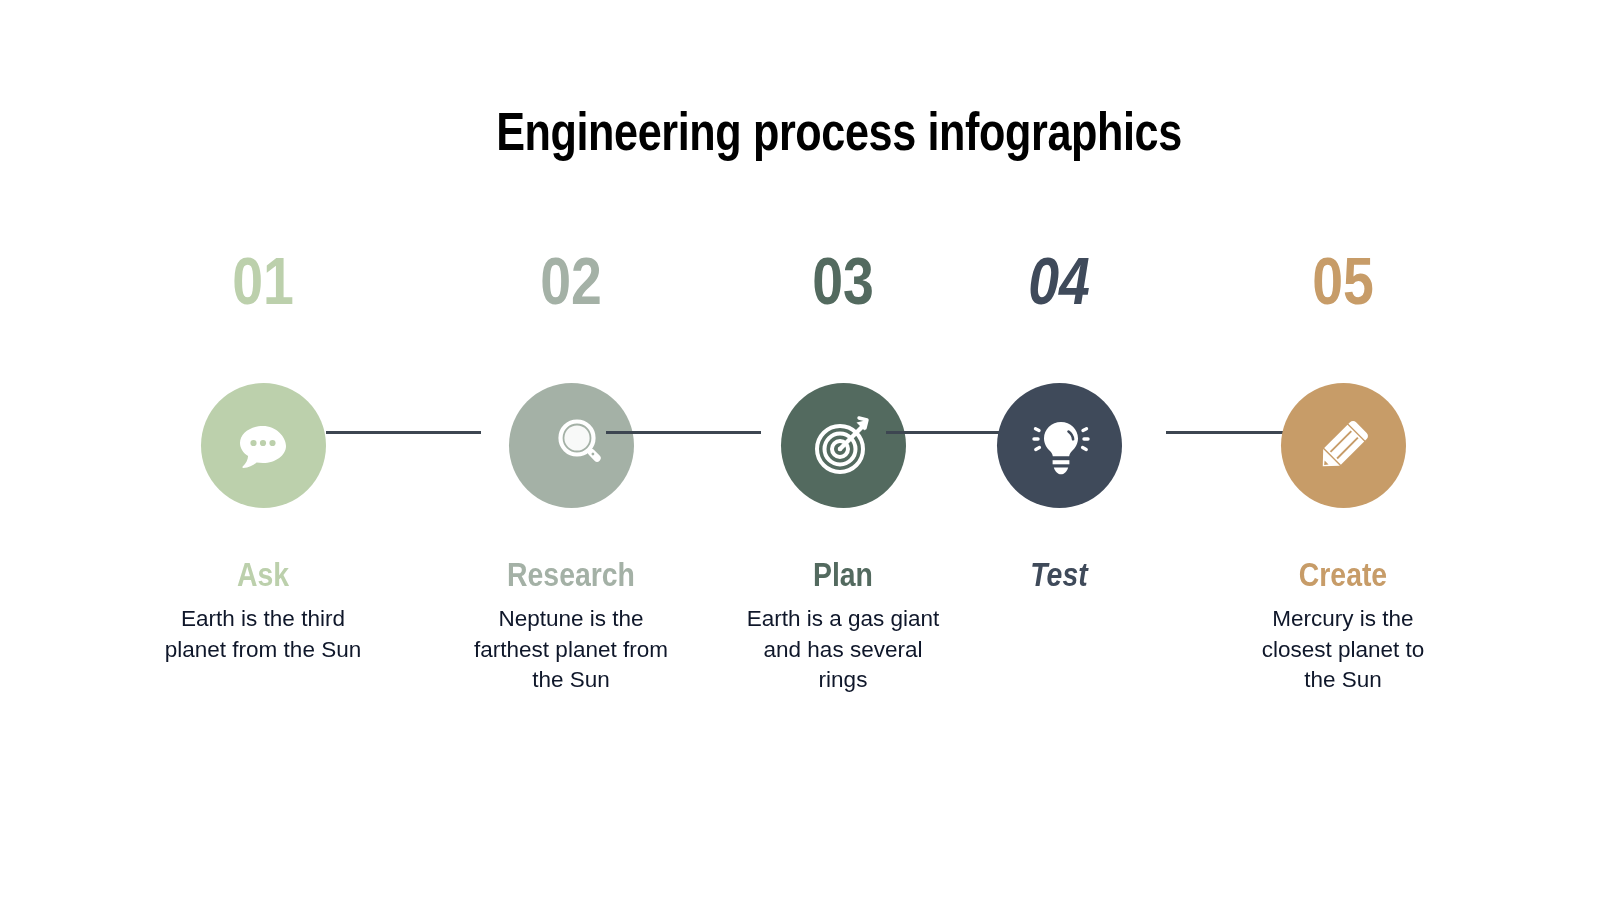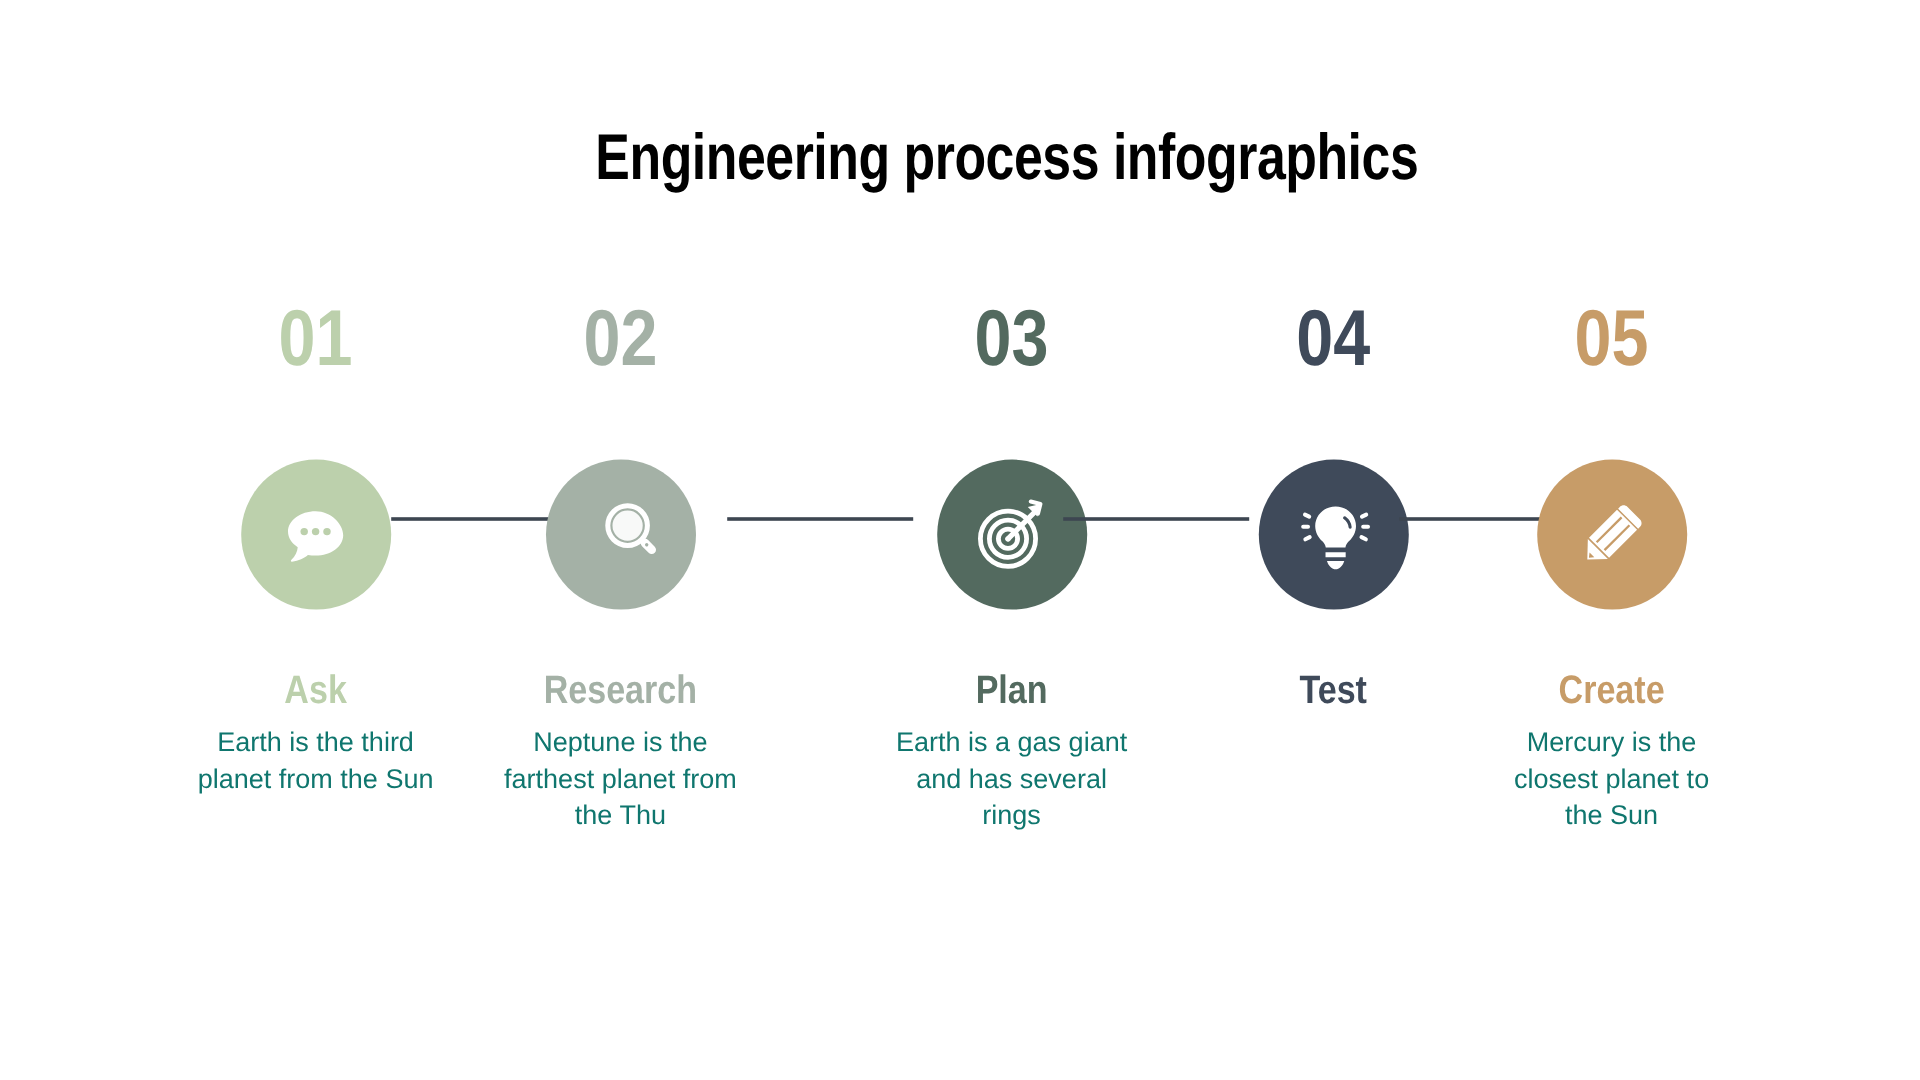--- a/index.html
+++ b/index.html
@@ -100,21 +100,21 @@
     line-height: 38px;
     transform: scaleX(0.86);
   }
 
   .step-desc {
     margin-top: 10px;
     font-family: "Liberation Sans", sans-serif;
     font-weight: normal;
     font-size: 22.5px;
     line-height: 30.5px;
-    color: #0f766e;
+    color: #0f172a;
     width: 200px;
   }
 
   
   .connector {
     position: absolute;
     height: 3px;
     background: #3d4651;
     top: 431px;
   }
@@ -137,36 +137,36 @@
         <circle cx="22.5" cy="29" r="3.1" fill="#bcd0ac"></circle>
         <circle cx="32" cy="29" r="3.1" fill="#bcd0ac"></circle>
         <circle cx="41.5" cy="29" r="3.1" fill="#bcd0ac"></circle>
       </svg>
           </div>
      </div>
      <div class="step-label" style="color:#bcd0ac">Ask</div>
      <div class="step-desc">Earth is the third planet from the Sun</div>
       </div>
       <div class="connector" style="left: 286.5px; width: 155px; background: rgb(61, 70, 81);"></div>
-      <div class="step" style="left: 478px; text-align: center;">
+      <div class="step" style="left: 532px; text-align: center;">
         <div class="step-number" style="color:#a4b1a6">02</div>
      <div class="circle-wrap">
        <div class="circle" style="background:#a4b1a6">
             <svg viewBox="0 0 64 64">
         <g transform="rotate(-45 38 24)">
           <circle cx="38" cy="24" r="16.5" fill="none" stroke="#ffffff" stroke-width="4.2"></circle>
           <circle cx="38" cy="24" r="12.6" fill="#ffffff" opacity="0.92"></circle>
           <rect x="34.4" y="41" width="7.2" height="15" rx="3.6" fill="#ffffff"></rect>
           <circle cx="38" cy="46.5" r="1.4" fill="#a4b1a6"></circle>
         </g>
       </svg>
           </div>
      </div>
      <div class="step-label" style="color:#a4b1a6">Research</div>
-     <div class="step-desc">Neptune is the farthest planet from the Thu</div>
+     <div class="step-desc">Neptune is the farthest planet from the Sun</div>
       </div>
       <div class="connector" style="left: 566.5px; width: 155px; background: rgb(61, 70, 81);"></div>
       <div class="step" style="left: 804px;">
         <div class="step-number" style="color:#536a5f">03</div>
      <div class="circle-wrap">
        <div class="circle" style="background:#536a5f">
             <svg viewBox="0 0 64 64">
         <circle cx="29" cy="35" r="23" fill="none" stroke="#ffffff" stroke-width="4"></circle>
         <circle cx="29" cy="35" r="15.5" fill="none" stroke="#ffffff" stroke-width="4"></circle>
         <circle cx="29" cy="35" r="8" fill="none" stroke="#ffffff" stroke-width="4"></circle>
@@ -174,21 +174,21 @@
         <path d="M29 35 L53 11" stroke="#ffffff" stroke-width="4.4" stroke-linecap="round" fill="none"></path>
         <path d="M45.5 8.5 L56 6 L53.5 16.5 Z" fill="#ffffff"></path>
         <path d="M48 4 L56 6 L54 14" fill="none" stroke="#ffffff" stroke-width="3.4" stroke-linejoin="round" stroke-linecap="round"></path>
       </svg>
           </div>
      </div>
      <div class="step-label" style="color:#536a5f">Plan</div>
      <div class="step-desc">Earth is a gas giant and has several rings</div>
       </div>
       <div class="connector" style="left: 846.5px; width: 155px; background: rgb(61, 70, 81);"></div>
-      <div class="step" style="left: 1072px;">
+      <div class="step" style="left: 1020px; font-style: italic;">
         <div class="step-number" style="color:#3f4a5a">04</div>
      <div class="circle-wrap">
        <div class="circle" style="background:#3f4a5a">
             <svg viewBox="0 0 64 64">
         <path fill="#ffffff" d="M34 8c-9.4 0-17 7.3-17 16.3 0 5.3 2.6 9.7 6 12.8 1.6 1.5 2.5 3.2 2.8 5.1h16.4c0.3-1.9 1.2-3.6 2.8-5.1 3.4-3.1 6-7.5 6-12.8C51 15.3 43.4 8 34 8z"></path>
         <path fill="#ffffff" d="M25.6 46.2h16.8v4.1H25.6z"></path>
         <path fill="#ffffff" d="M26.8 53.4h14.4c-1.2 4.2-4.3 6.9-7.2 6.9s-6-2.7-7.2-6.9z"></path>
         <path fill="none" stroke="#3f4a5a" stroke-width="2.6" stroke-linecap="round" d="M41.5 17.5c2.6 1.9 4.3 4.6 4.6 7.8"></path>
         <g stroke="#ffffff" stroke-width="3.4" stroke-linecap="round">
           <path d="M12 16.5 L8.5 14.8"></path>

